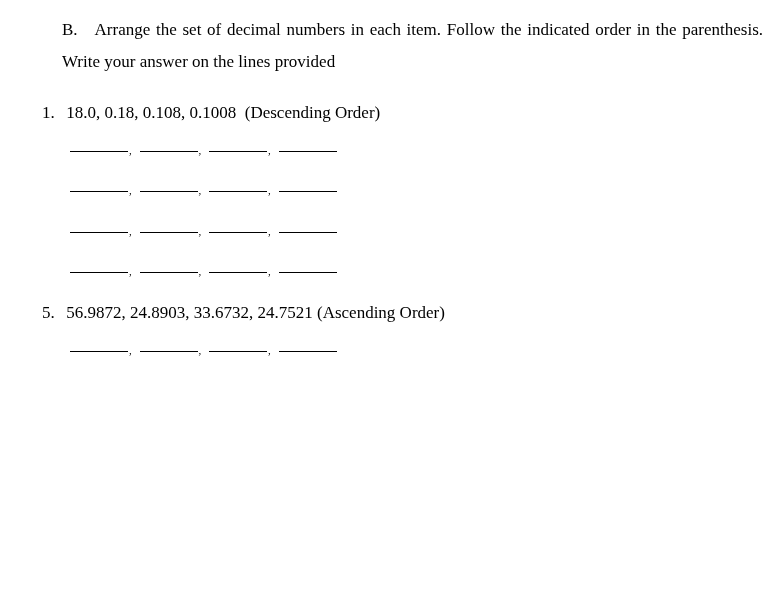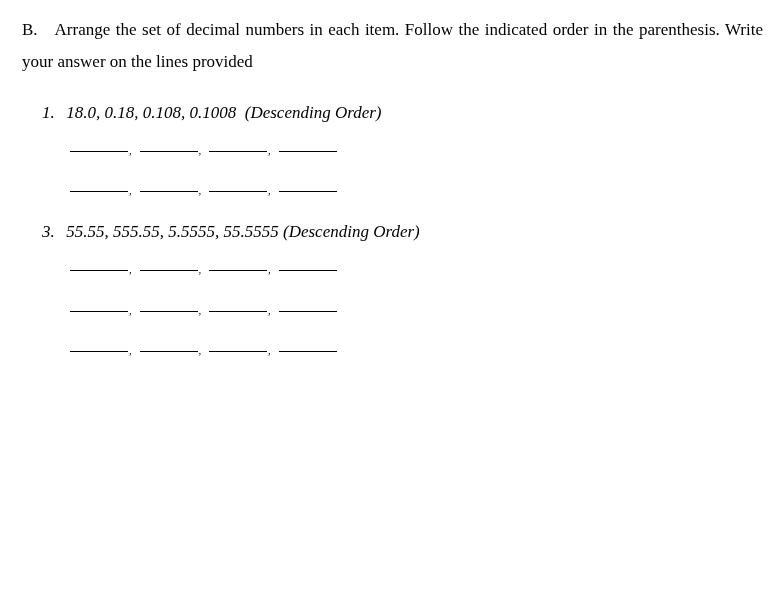--- a/index.html
+++ b/index.html
@@ -13,30 +13,30 @@
       color: #000;
       background: #fff;
       width: 781px;
       height: 616px;
       padding: 14px 18px 0 22px;
       line-height: 1.9;
     }
     .instructions {
       text-align: justify;
       margin-bottom: 18px;
+      margin-left: 40px;
     }
     .items {
       padding-left: 20px;
     }
     .item {
       margin-bottom: 8px;
     }
     .item-prompt {
       margin-bottom: 6px;
-      font-style: italic;
     }
     .item-number {
       display: inline-block;
       min-width: 20px;
     }
     .answer-line {
       padding-left: 28px;
       margin-bottom: 12px;
       font-size: 15px;
     }
@@ -78,42 +78,42 @@
   <div class="item">
     <div class="answer-line">
       <span class="blank"></span><span class="comma">,</span>
       <span class="blank"></span><span class="comma">,</span>
       <span class="blank"></span><span class="comma">,</span>
       <span class="blank"></span>
     </div>
   </div>
 
   <div class="item">
-    <div class="item-prompt">
-      <span class="item-number">3.</span>
-      <span>55.55, 555.55, 5.5555, 55.5555</span>&nbsp;<span>(Descending Order)</span>
-    </div>
     <div class="answer-line">
       <span class="blank"></span><span class="comma">,</span>
       <span class="blank"></span><span class="comma">,</span>
       <span class="blank"></span><span class="comma">,</span>
       <span class="blank"></span>
     </div>
   </div>
 
   <div class="item">
     <div class="answer-line">
       <span class="blank"></span><span class="comma">,</span>
       <span class="blank"></span><span class="comma">,</span>
       <span class="blank"></span><span class="comma">,</span>
       <span class="blank"></span>
     </div>
   </div>
 
   <div class="item">
+    <div class="item-prompt">
+      <span class="item-number">5.</span>
+      <span>56.9872, 24.8903, 33.6732, 24.7521</span>&nbsp;<span>(Ascending Order)</span>
+    </div>
     <div class="answer-line">
       <span class="blank"></span><span class="comma">,</span>
       <span class="blank"></span><span class="comma">,</span>
       <span class="blank"></span><span class="comma">,</span>
       <span class="blank"></span>
     </div>
   </div>
 
 </div>
 

